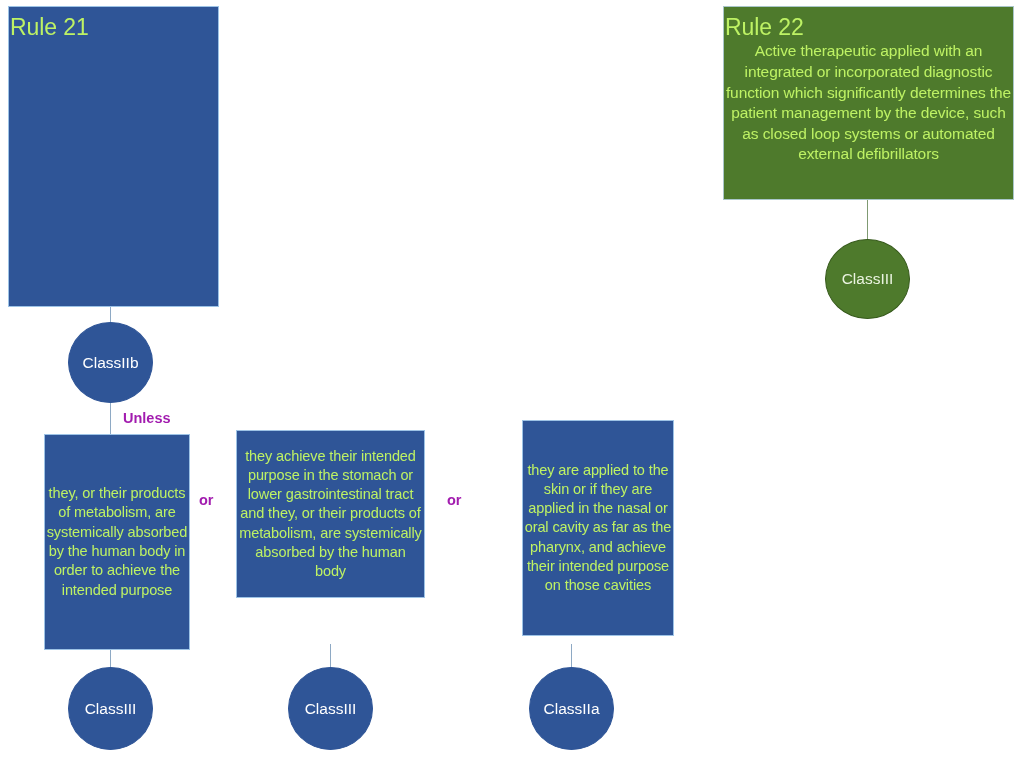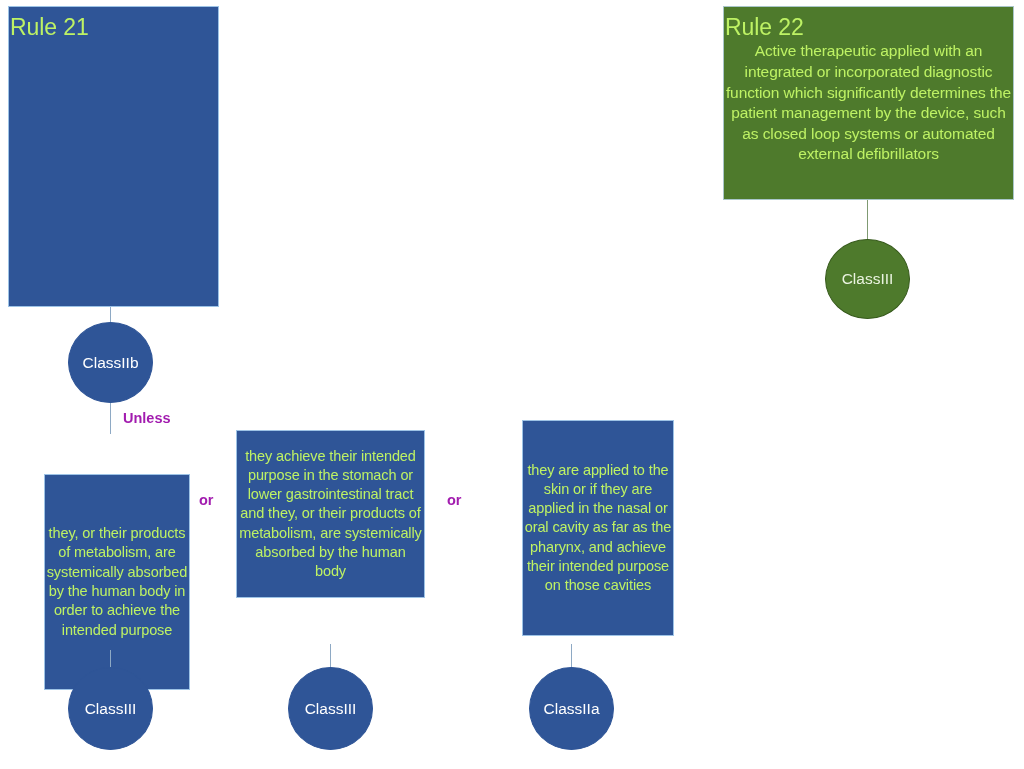--- a/index.html
+++ b/index.html
@@ -103,21 +103,21 @@
 
   <div class="ellipse blue" style="left:68px; top:322px; width:85px; height:81px;">
     <span>Class</span>
     <span>IIb</span>
   </div>
 
   <div class="connector" style="left:110px; top:403px; height:31px;"></div>
 
   <div class="label" style="left:123px; top:410px;">Unless</div>
 
-  <div class="node-box blue" style="left:44px; top:434px; width:146px; height:216px; justify-content:center;margin-top:40px;">
+  <div class="node-box blue" style="left:44px; top:434px; width:146px; height:216px; justify-content:center;">
     <div class="cond-body">they, or their products of metabolism, are systemically absorbed by the human body in order to achieve the intended purpose</div>
   </div>
   <div class="connector" style="left:110px; top:650px; height:18px;"></div>
   <div class="ellipse blue" style="left:68px; top:667px; width:85px; height:83px;">
     <span>Class</span>
     <span>III</span>
   </div>
 
   <div class="label" style="left:199px; top:492px;">or</div>
 

